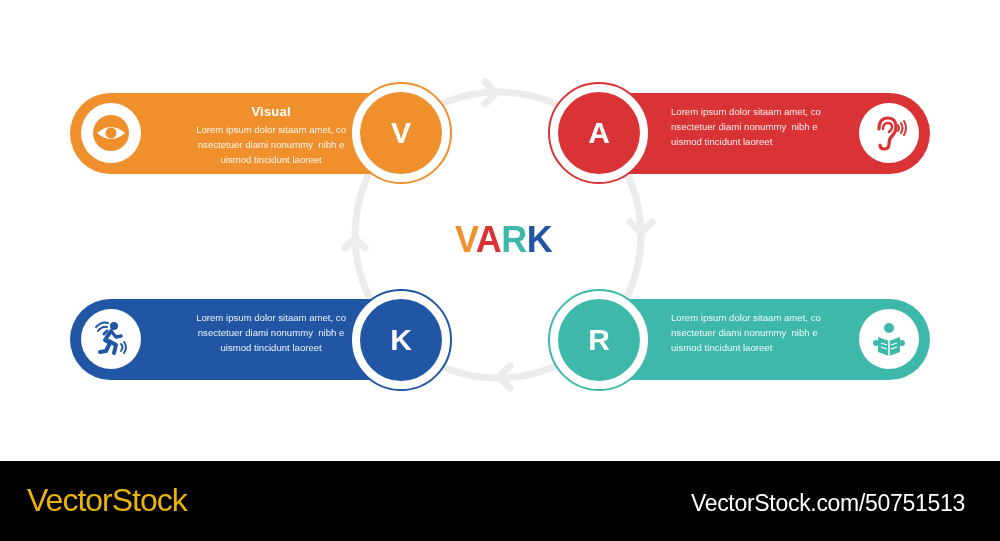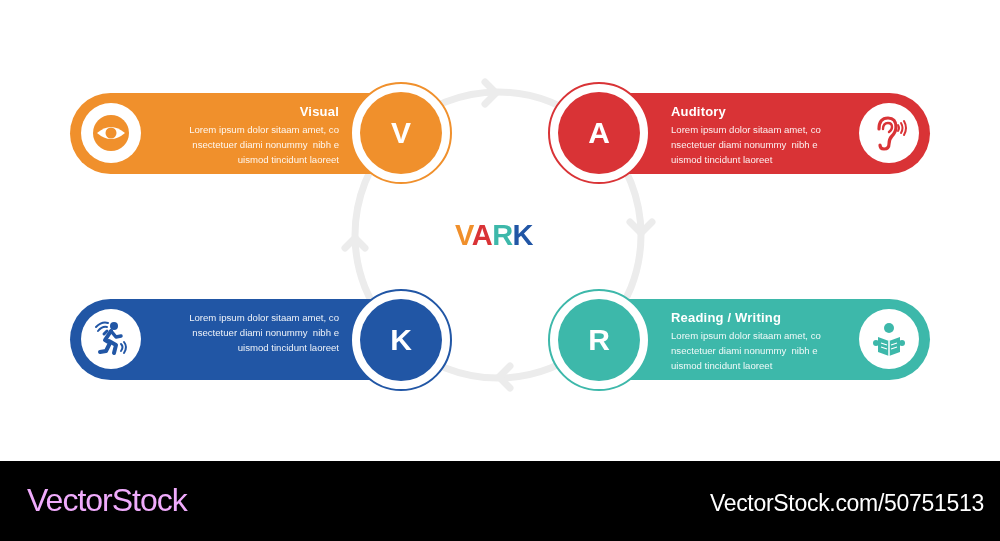--- a/index.html
+++ b/index.html
@@ -6,30 +6,30 @@
   body { width:1000px; height:541px; background:#ffffff; position:relative; overflow:hidden; font-family:"Liberation Sans", sans-serif; }
   .canvas { position:absolute; left:0; top:0; width:1000px; height:461px; background:#ffffff; }
   .ring { position:absolute; left:0; top:0; }
   .pill { position:absolute; height:81px; border-radius:41px; }
   .pill.left { left:70px; width:360px; }
   .pill.right { left:570px; width:360px; }
   .icon-circle { position:absolute; width:60px; height:60px; border-radius:50%; background:#ffffff; top:10px; display:flex; align-items:center; justify-content:center; }
   .pill.left .icon-circle { left:11px; }
   .pill.right .icon-circle { right:11px; }
   .text-block { position:absolute; top:11px; color:#ffffff; }
-  .pill.left .text-block { right:91px; text-align:right; }
+  .pill.left .text-block { right:84px; text-align:center; }
   .pill.right .text-block { left:101px; text-align:left; }
   .title { font-weight:bold; font-size:13px; line-height:16px; margin-bottom:2px; letter-spacing:0.2px; }
   .desc { font-size:9.6px; line-height:15px; opacity:0.92; white-space:pre; }
   .badge { position:absolute; width:102px; height:102px; border-radius:50%; background:#ffffff; box-sizing:border-box; border:2px solid; display:flex; align-items:center; justify-content:center; }
   .badge-inner { width:82px; height:82px; border-radius:50%; display:flex; align-items:center; justify-content:center; color:#ffffff; font-weight:bold; font-size:30px; }
-  .center-title { position:absolute; left:455px; top:219px; font-weight:bold; font-size:29px; letter-spacing:-0.5px; }
+  .center-title { position:absolute; left:455px; top:219px; font-weight:bold; font-size:36px; letter-spacing:-0.5px; }
   .footer { position:absolute; left:0; top:461px; width:1000px; height:80px; background:#000000; }
-  .footer-brand { position:absolute; left:27px; top:21px; color:#f0abfc; font-size:32px; letter-spacing:-1px; }
-  .footer-url { position:absolute; right:16px; top:29px; color:#ffffff; font-size:23px; letter-spacing:-0.3px;margin-left:40px; }
+  .footer-brand { position:absolute; left:27px; top:21px; color:#eab308; font-size:32px; letter-spacing:-1px; }
+  .footer-url { position:absolute; right:35px; top:29px; color:#ffffff; font-size:23px; letter-spacing:-0.3px;margin-left:40px; }
 </style>
 </head>
 <body>
 
 <div class="canvas">
 
   <svg class="ring" width="1000" height="461">
     <circle cx="498" cy="235" r="143" fill="none" stroke="#ececec" stroke-width="7"></circle>
     <g stroke="#ececec" stroke-width="7" stroke-linecap="round" fill="none">
       <polyline points="485,82 496,93 485,104"></polyline>
@@ -65,21 +65,20 @@
     <div class="icon-circle">
       <svg width="40" height="40" viewBox="0 0 40 40">
         <path d="M10 16 Q10 5 19 5 Q27 5 27 14 Q27 19 23 23 Q20 26 20 31 Q20 36 15 36 Q11 36 11 32" fill="none" stroke="#d93336" stroke-width="3.2" stroke-linecap="round"></path>
         <path d="M14 16 Q14 10 19 10 Q23 10 23 14 Q23 17 20 19" fill="none" stroke="#d93336" stroke-width="2.4" stroke-linecap="round"></path>
         <path d="M29 12 Q31 15 29 18" fill="none" stroke="#d93336" stroke-width="2" stroke-linecap="round"></path>
         <path d="M32 10 Q35 15 32 20" fill="none" stroke="#d93336" stroke-width="2" stroke-linecap="round"></path>
         <path d="M35 8 Q39 15 35 22" fill="none" stroke="#d93336" stroke-width="2" stroke-linecap="round"></path>
       </svg>
     </div>
     <div class="text-block">
-      <div class="title">Auditory</div>
       <div class="desc">Lorem ipsum dolor sitaam amet, co
 nsectetuer diami nonummy  nibh e
 uismod tincidunt laoreet</div>
     </div>
   </div>
 
   <div class="pill left" style="top:299px;background:#2156a5;">
     <div class="icon-circle">
       <svg width="42" height="42" viewBox="0 0 42 42">
         <circle cx="24" cy="8" r="4" fill="#2156a5"></circle>
@@ -105,21 +104,20 @@
       <svg width="40" height="40" viewBox="0 0 40 40">
         <circle cx="20" cy="9" r="5" fill="#3db8aa"></circle>
         <path d="M9 18 L20 22 L31 18 L31 33 L20 37 L9 33 Z" fill="#3db8aa"></path>
         <path d="M20 22 L20 37" stroke="#ffffff" stroke-width="1.5"></path>
         <path d="M12 24 L18 26 M12 28 L18 30 M22 26 L28 24 M22 30 L28 28" stroke="#ffffff" stroke-width="1.2"></path>
         <circle cx="7" cy="24" r="3" fill="#3db8aa"></circle>
         <circle cx="33" cy="24" r="3" fill="#3db8aa"></circle>
       </svg>
     </div>
     <div class="text-block">
-      <div class="title">Reading / Writing</div>
       <div class="desc">Lorem ipsum dolor sitaam amet, co
 nsectetuer diami nonummy  nibh e
 uismod tincidunt laoreet</div>
     </div>
   </div>
 
   <div class="badge" style="left:350px;top:82px;border-color:#f0902c;">
     <div class="badge-inner" style="background:#f0902c;">V</div>
   </div>
   <div class="badge" style="left:548px;top:82px;border-color:#d93336;">

